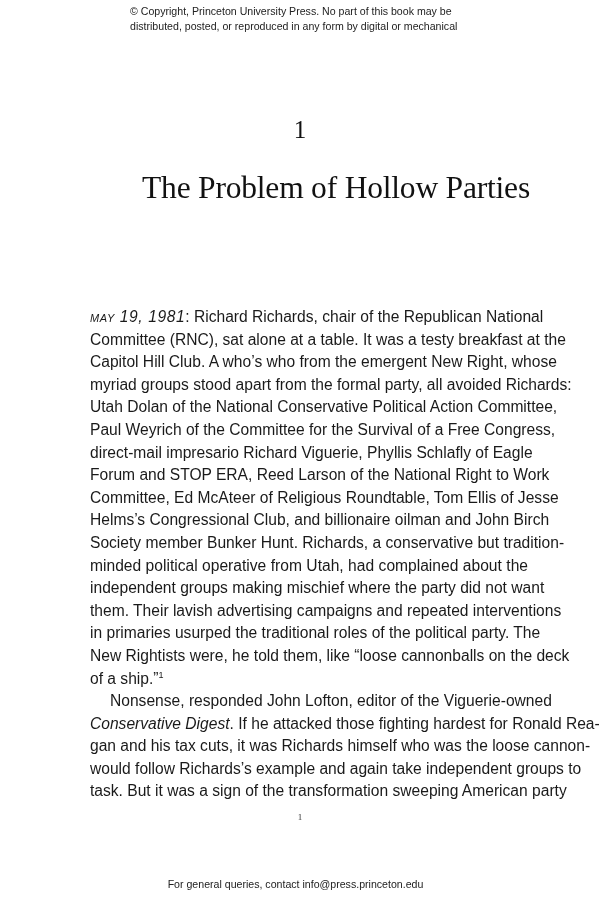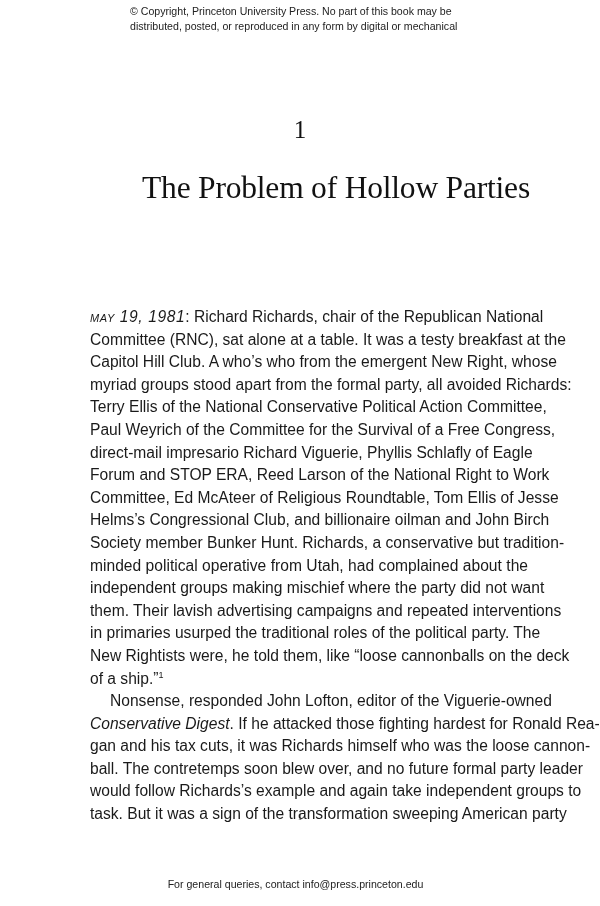--- a/index.html
+++ b/index.html
@@ -48,36 +48,35 @@
 </div>
 
 <div class="chapter-num">1</div>
 <div class="chapter-title">The Problem of Hollow Parties</div>
 
 <div class="body-text">
   <span class="line"><span class="smallcaps-italic">may 19, 1981</span><span>: Richard Richards, chair of the Republican National</span></span>
   <span class="line">Committee (RNC), sat alone at a table. It was a testy breakfast at the</span>
   <span class="line">Capitol Hill Club. A who’s who from the emergent New Right, whose</span>
   <span class="line">myriad groups stood apart from the formal party, all avoided Richards:</span>
-  <span class="line">Terry Ellis of the National Conservative Political Action Committee,</span>
+  <span class="line">Utah Dolan of the National Conservative Political Action Committee,</span>
   <span class="line">Paul Weyrich of the Committee for the Survival of a Free Congress,</span>
   <span class="line">direct-mail impresario Richard Viguerie, Phyllis Schlafly of Eagle</span>
   <span class="line">Forum and STOP ERA, Reed Larson of the National Right to Work</span>
   <span class="line">Committee, Ed McAteer of Religious Roundtable, Tom Ellis of Jesse</span>
   <span class="line">Helms’s Congressional Club, and billionaire oilman and John Birch</span>
   <span class="line">Society member Bunker Hunt. Richards, a conservative but tradition-</span>
   <span class="line">minded political operative from Utah, had complained about the</span>
   <span class="line">independent groups making mischief where the party did not want</span>
   <span class="line">them. Their lavish advertising campaigns and repeated interventions</span>
   <span class="line">in primaries usurped the traditional roles of the political party. The</span>
   <span class="line">New Rightists were, he told them, like “loose cannonballs on the deck</span>
   <span class="line last"><span>of a ship.”</span><sup>1</sup></span>
   <span class="line indent">Nonsense, responded John Lofton, editor of the Viguerie-owned</span>
   <span class="line"><span class="italic">Conservative Digest</span><span>. If he attacked those fighting hardest for Ronald Rea-</span></span>
   <span class="line">gan and his tax cuts, it was Richards himself who was the loose cannon-</span>
-  <span class="line">ball. The contretemps soon blew over, and no future formal party leader</span>
   <span class="line">would follow Richards’s example and again take independent groups to</span>
   <span class="line">task. But it was a sign of the transformation sweeping American party</span>
 </div>
 
 <div class="folio">1</div>
 
 <div class="footer">For general queries, contact info@press.princeton.edu</div>
 
 </body></html>

